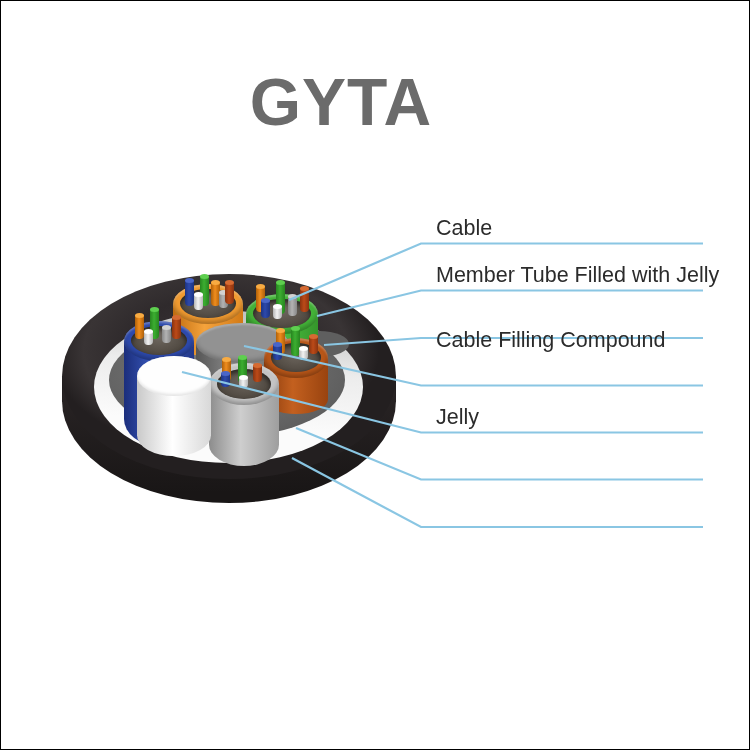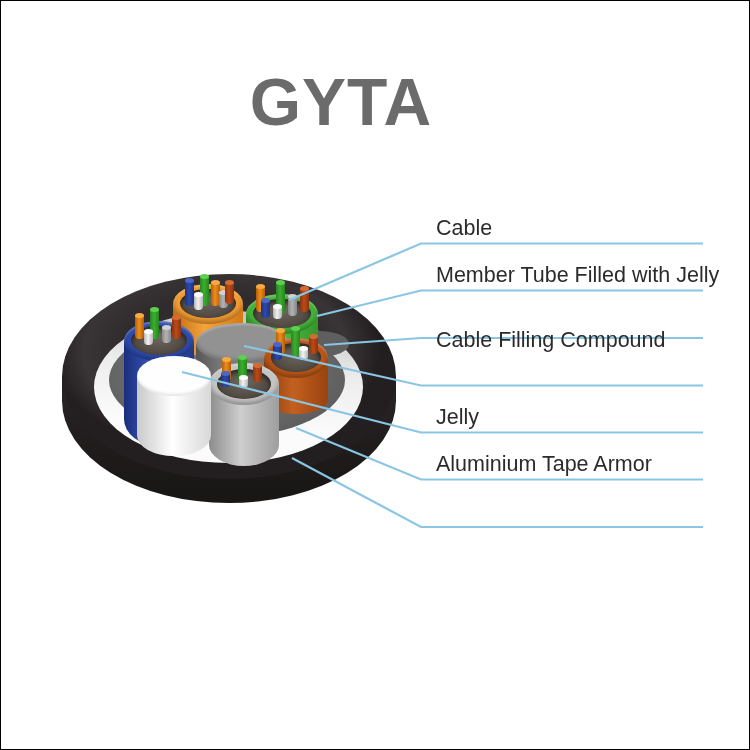--- a/index.html
+++ b/index.html
@@ -180,15 +180,14 @@
     <polyline points="243,345 420,384.5 702,384.5"></polyline>
     <polyline points="181,371 420,431.5 702,431.5"></polyline>
     <polyline points="295,427 420,478.5 702,478.5"></polyline>
     <polyline points="291,457 420,526 702,526"></polyline>
   </svg>
 
   <div class="lbl" style="top:214px;">Cable</div>
   <div class="lbl" style="top:261px;">Member Tube Filled with Jelly</div>
   <div class="lbl" style="top:309px;margin-top:17px;">Cable Filling Compound</div>
   <div class="lbl" style="top:403px;">Jelly</div>
-  <div class="lbl" style="top:450px;">Aluminium Tape Armor</div>
 
 </div>
 
 </body></html>

